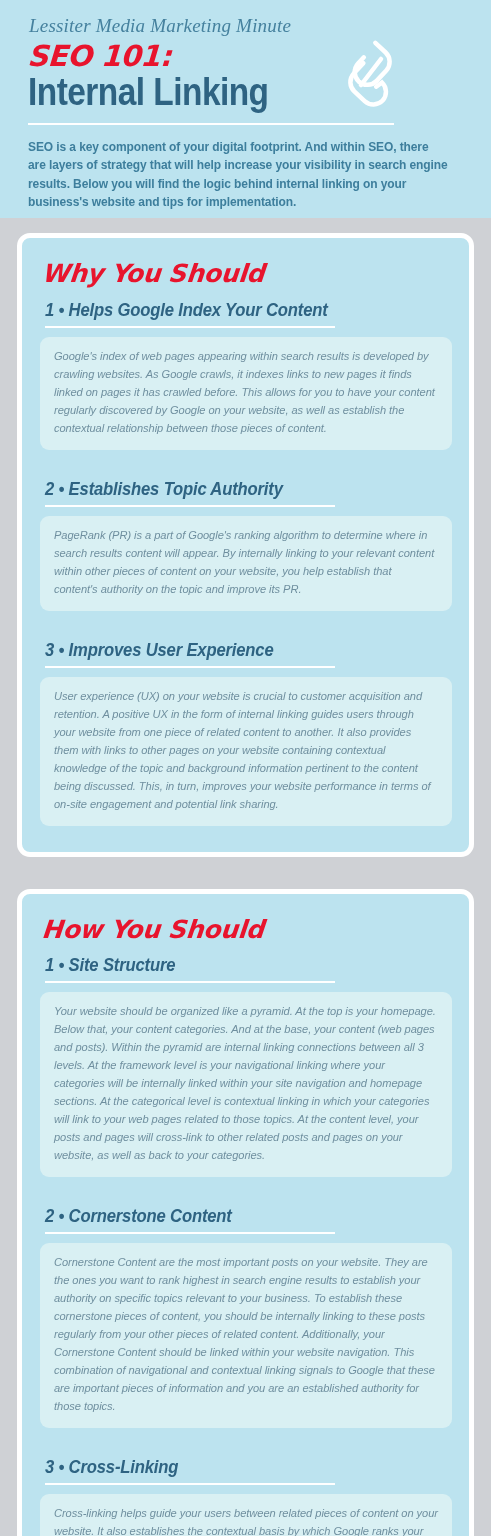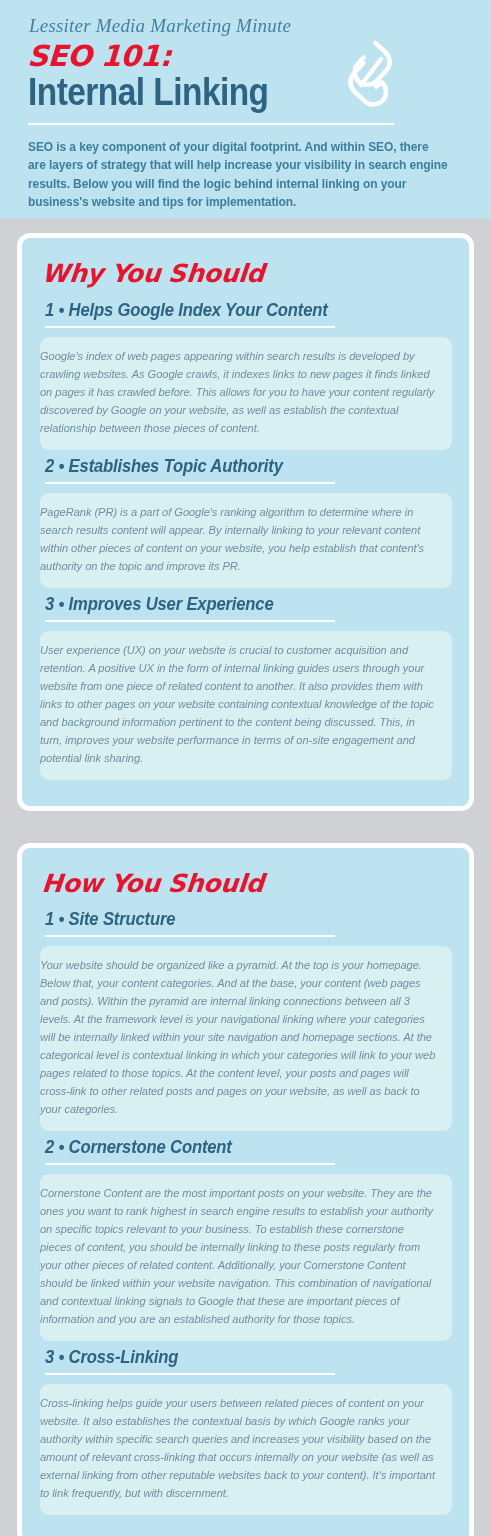--- a/index.html
+++ b/index.html
@@ -125,27 +125,27 @@
   }
   .item-rule {
     height: 2px;
     background: #ffffff;
     width: 290px;
     margin: 0 0 9px 5px;
   }
   .item-body {
     background: #d9f0f3;
     border-radius: 9px;
-    padding: 11px 14px 12px 0;
+    padding: 11px 14px 12px 14px;
     font-size: 11.1px;
     color: #6f8f9f;
     line-height: 1.62;
     letter-spacing: -0.05px;
   }
-  .item + .item { margin-top: 5px; }
+  .item + .item { margin-top: 28px; }
 </style>
 </head>
 <body>
 
 <div class="page">
 
   <div class="header">
     <div class="kicker">Lessiter Media Marketing Minute</div>
     <div class="seo101">SEO 101:</div>
     <div class="main-title">Internal Linking</div>

